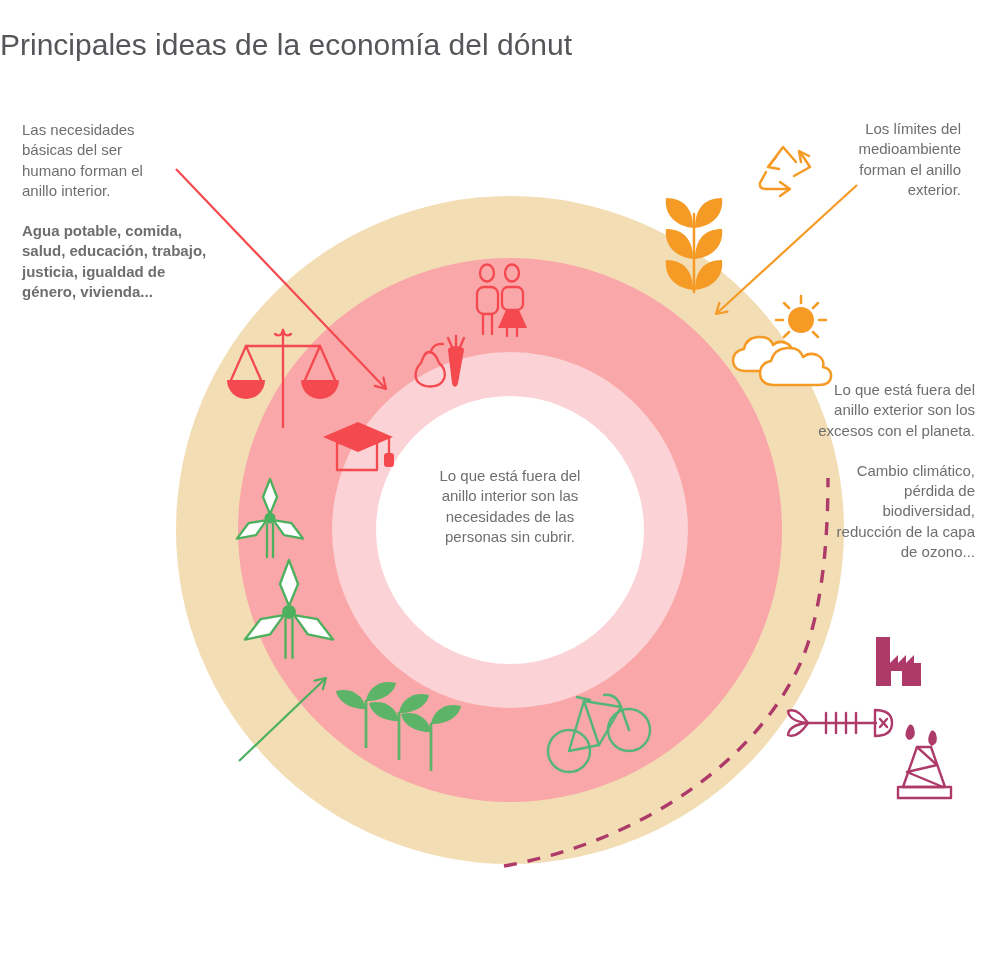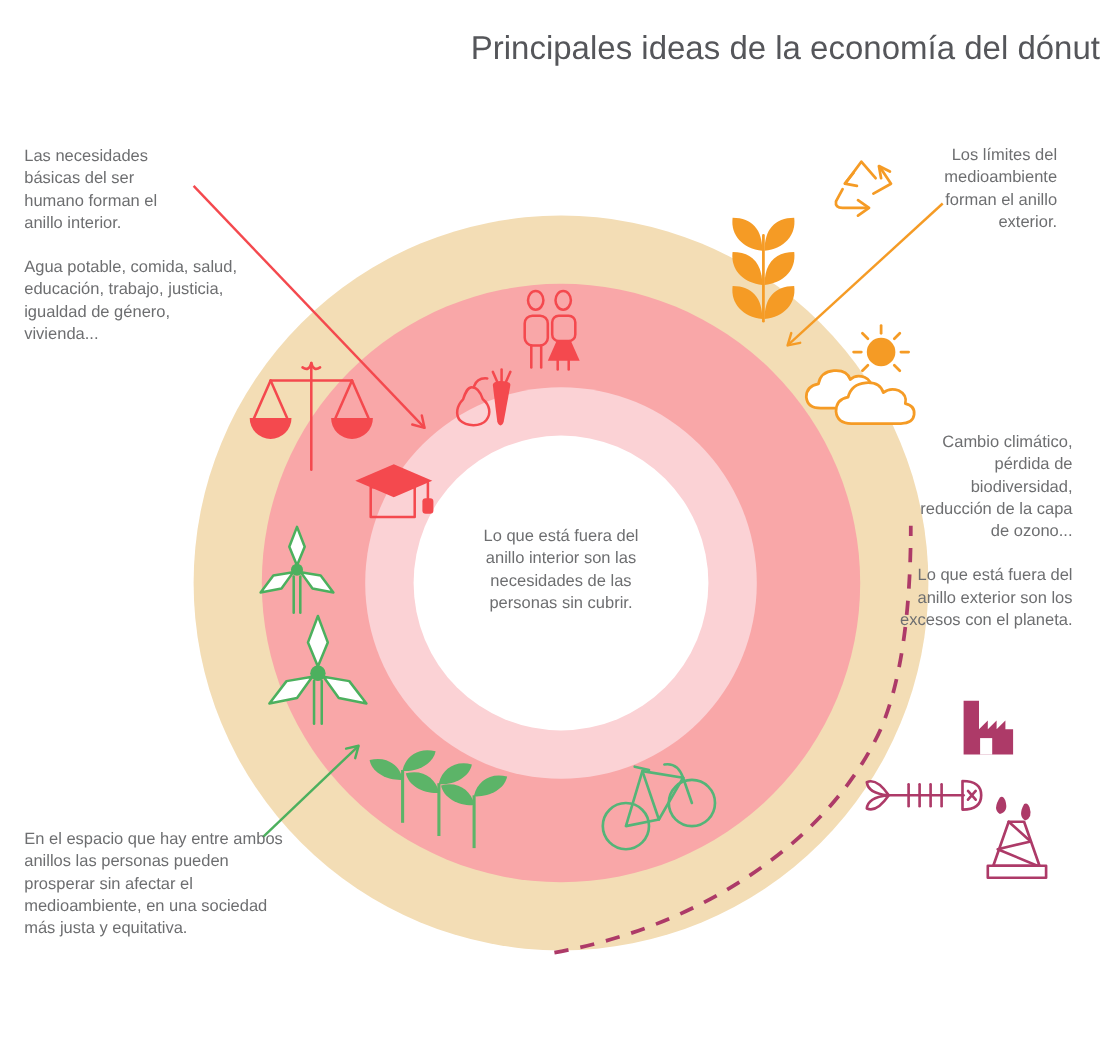--- a/index.html
+++ b/index.html
@@ -1,21 +1,21 @@
 <!DOCTYPE html>
 <html style="--title-text: #55565a; --body-text: #6d6e70; --ring-outer: #f3ddb5; --ring-mid: #f9a7a8; --ring-inner: #fbd2d5; --red: #f4494e; --orange: #f59b25; --green: #4cb05e; --seedling-green: #5cb468; --bike-green: #54b578; --maroon: #ad3a68;"><head>
 <meta charset="utf-8">
 <style>
   html,body{margin:0;padding:0;background:#fff;}
   .page{position:relative;width:1000px;height:964px;background:#fff;overflow:hidden;
         font-family:"Liberation Sans", sans-serif;}
-  .title{position:absolute;top:28px;left:0;width:100%;text-align:right;
+  .title{position:absolute;top:28px;left:0;width:100%;text-align:left;
          font-size:30px;font-weight:400;color:var(--title-text);letter-spacing:0;}
   .txt{position:absolute;font-size:15px;line-height:1.35;color:var(--body-text);}
-  .txt p{margin:16px 0 20px 0;}
+  .txt p{margin:4px 0 20px 0;}
   .ra{text-align:right;}
   .ctr{text-align:center;}
   svg{position:absolute;top:0;left:0;}
   .fl-tan{fill:var(--ring-outer);}
   .fl-salmon{fill:var(--ring-mid);}
   .fl-lpink{fill:var(--ring-inner);}
   .fl-red{fill:var(--red);}
   .st-red{stroke:var(--red);fill:none;stroke-width:2.3;stroke-linecap:round;stroke-linejoin:round;}
   .fl-orange{fill:var(--orange);}
   .st-orange{stroke:var(--orange);fill:none;stroke-width:2.5;stroke-linecap:round;stroke-linejoin:round;}
@@ -201,33 +201,32 @@
       <path d="M917,747 H931 L945,787 H903 Z" class="st-maroon"></path>
       <path d="M917,747 L937,765 L907,772 L943,787" class="st-maroon"></path>
       <rect x="898" y="787" width="53" height="11" class="st-maroon"></rect>
     </g>
   </svg>
 
   <div class="title">Principales ideas de la economía del dónut</div>
 
   <div class="txt" style="left:22px;top:116px;width:205px;">
     <p style="max-width:152px;">Las necesidades básicas del ser humano forman el anillo interior.</p>
-    <p style="max-width:198px;">Agua potable, comida, salud, educación, trabajo, justicia, igualdad de género, vivienda...</p>
+    <p style="max-width:198px;font-weight:bold;">Agua potable, comida, salud, educación, trabajo, justicia, igualdad de género, vivienda...</p>
   </div>
 
   <div class="txt ra" style="right:39px;top:115px;width:130px;">
     <p>Los límites del medioambiente forman el anillo exterior.</p>
   </div>
 
   <div class="txt ra" style="right:25px;top:376px;width:158px;">
+    <p>Lo que está fuera del anillo exterior son los excesos con el planeta.</p>
     <p>Cambio climático, pérdida de biodiversidad, reducción de la capa de ozono...</p>
-    <p>Lo que está fuera del anillo exterior son los excesos con el planeta.</p>
   </div>
 
   <div class="txt" style="left:22px;top:737px;width:240px;">
-    <p>En el espacio que hay entre ambos anillos las personas pueden prosperar sin afectar el medioambiente, en una sociedad más justa y equitativa.</p>
   </div>
 
   <div class="txt ctr" style="left:426px;top:462px;width:168px;">
     <p>Lo que está fuera del anillo interior son las necesidades de las personas sin cubrir.</p>
   </div>
 
 </div>
 
 </body></html>

